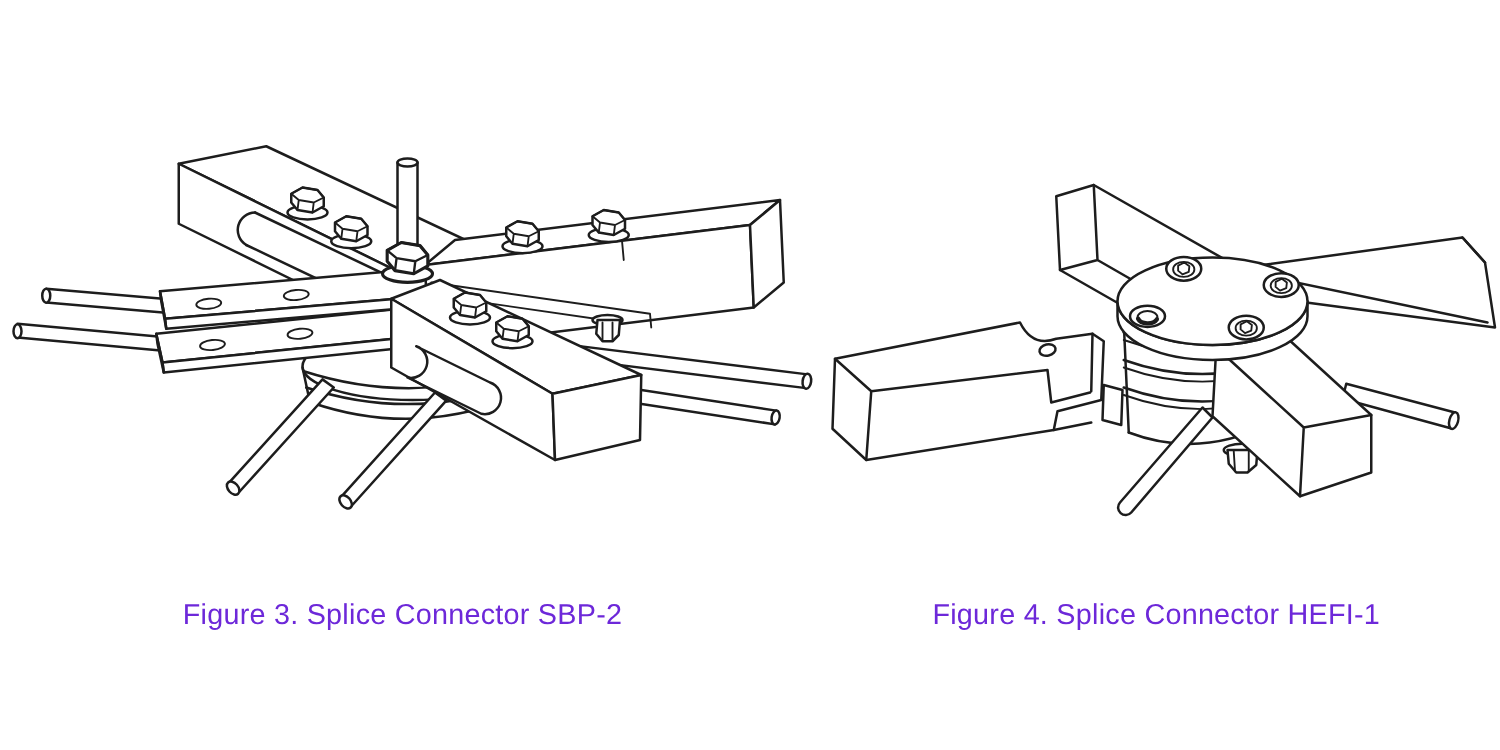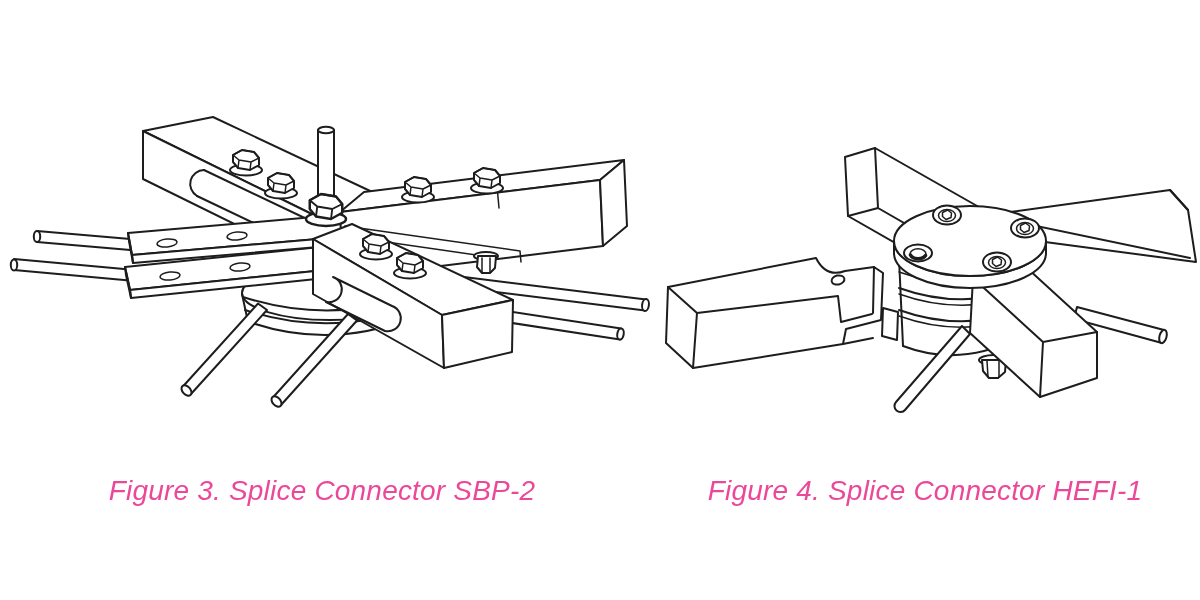--- a/index.html
+++ b/index.html
@@ -9,22 +9,22 @@
     position:relative;
   }
   .stage{position:absolute;left:0;top:0;width:1200px;height:460px;}
   svg .f{fill:#ffffff;stroke:#1d1d1d;stroke-width:2;stroke-linejoin:round;stroke-linecap:round;}
   svg .e{fill:none;stroke:#1d1d1d;stroke-width:2;stroke-linejoin:round;stroke-linecap:round;}
   svg .t{stroke-width:1.5;}
   svg .hv{stroke-width:3.5;}
   svg .nf{fill:#ffffff;stroke:none;}
   .caption{
     position:absolute;top:476px;width:600px;height:34px;
-    text-align:center;font-style:italic;font-size:28px;line-height:30px;
-    letter-spacing:.2px;color:#ec4899;white-space:nowrap;
+    text-align:center;font-size:23px;line-height:30px;
+    letter-spacing:.2px;color:#6d28d9;white-space:nowrap;
   }
   .caption-left{left:22px;}
   .caption-right{left:625px;}
 </style>
 </head>
 <body>
 
 <div class="stage">
 <svg width="1200" height="460" viewBox="0 0 1200 460" xmlns="http://www.w3.org/2000/svg">
   <defs>

